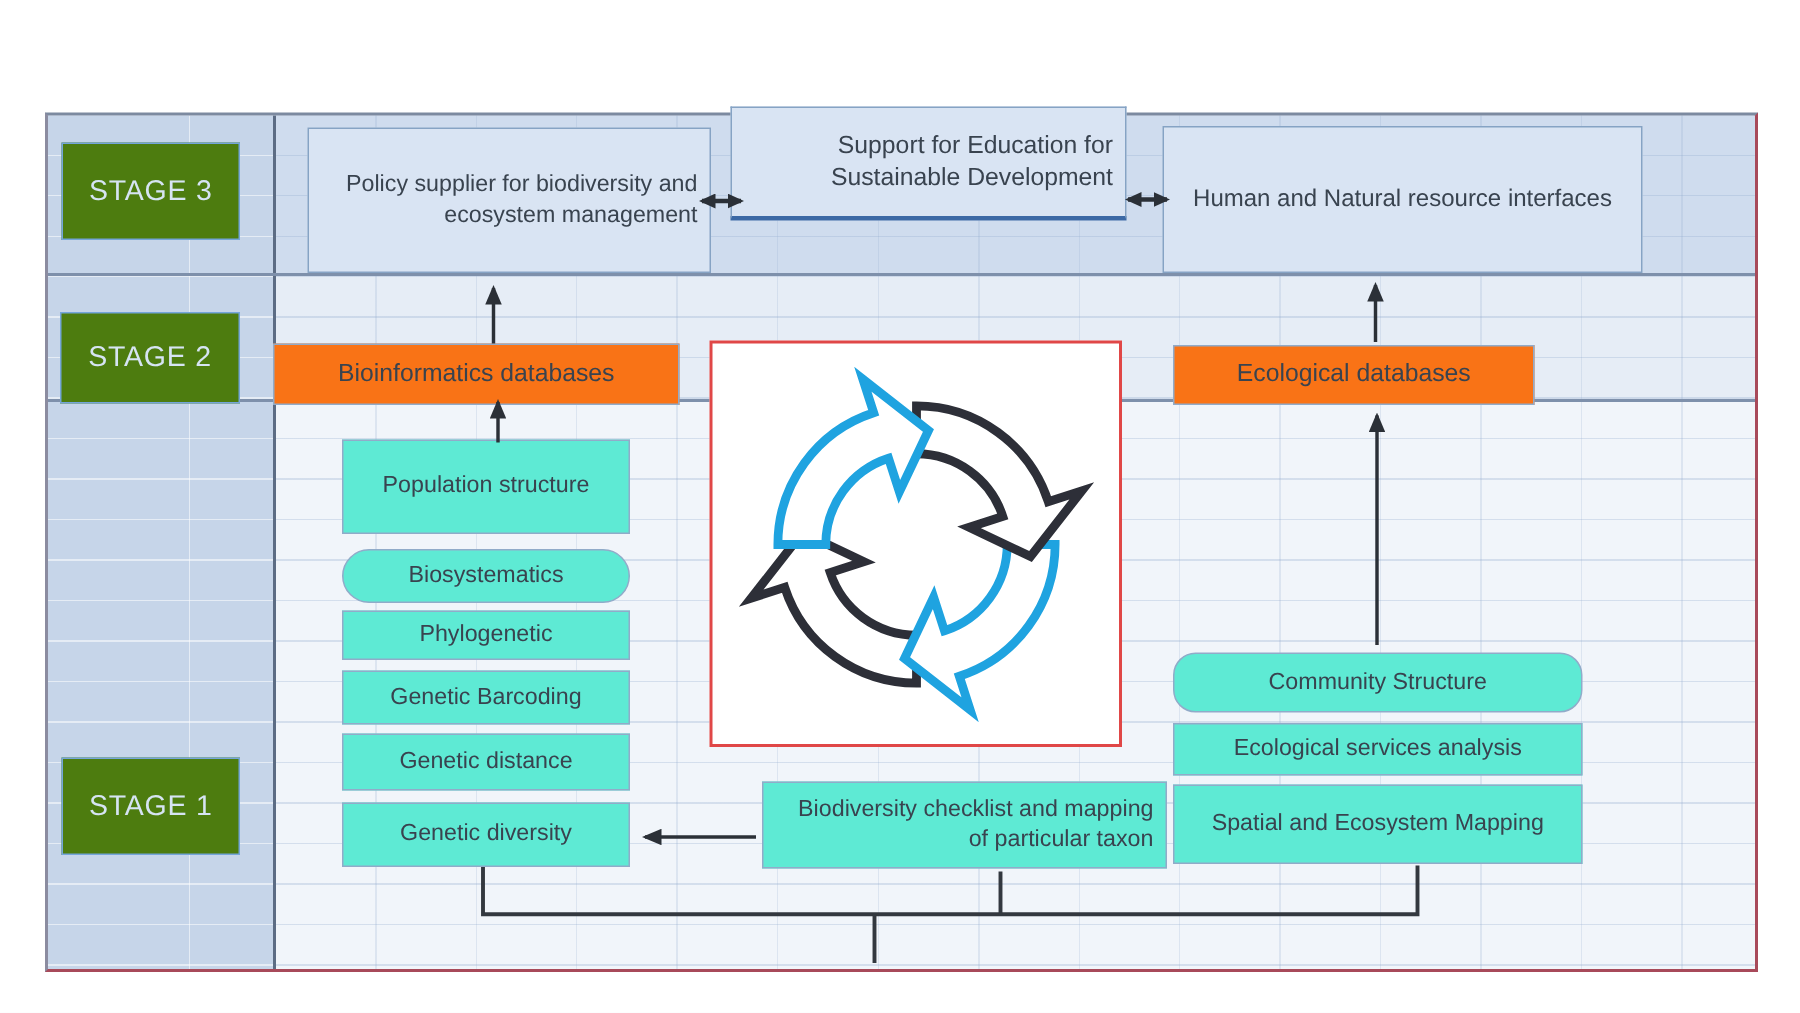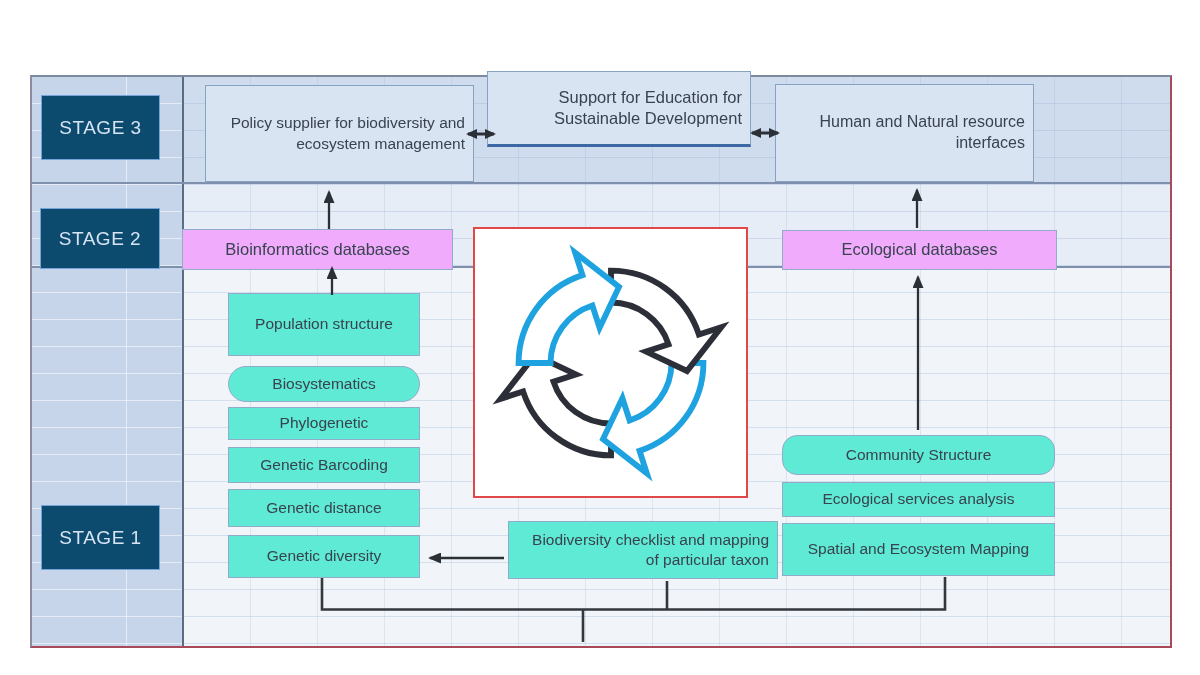--- a/index.html
+++ b/index.html
@@ -25,30 +25,30 @@
   .grid-main{left:184px;top:77px;width:986px;height:569px;z-index:1;
     background-image:
       repeating-linear-gradient(to bottom, transparent 0 26px, rgba(145,170,205,.30) 26px 27px),
       repeating-linear-gradient(to right, transparent 0 66px, rgba(145,170,205,.22) 66px 67px);}
   .grid-left{left:32px;top:77px;width:150px;height:569px;z-index:1;
     background-image:
       repeating-linear-gradient(to bottom, transparent 0 26px, rgba(255,255,255,.55) 26px 27px),
       repeating-linear-gradient(to right, transparent 0 94px, rgba(255,255,255,.55) 94px 95px);}
 
   
-  .stage{background:#0c4a6e;border:1px solid #74a5da;color:#d6e4f3;
+  .stage{background:#4d7c0f;border:1px solid #74a5da;color:#d6e4f3;
          display:flex;align-items:center;justify-content:center;
          font-size:19px;letter-spacing:.5px;z-index:10;}
 
   
   .shape{display:flex;align-items:center;justify-content:center;text-align:right;
          border:1px solid #91abc9;color:#39434f;font-size:15.5px;line-height:1.3;
          padding:2px 8px;z-index:10;}
   .f3{background:#d9e4f3;border-color:#86a3c4;}
-  .f2{background:#f0abfc;}
+  .f2{background:#f97316;}
   .f1{background:#5eead4;}
   .sel{border-bottom:3px solid #3c69a5;}
 
   
   .cyclebox{left:473px;top:227px;width:275px;height:271px;background:#ffffff;
             border:2px solid #e04747;display:flex;align-items:center;justify-content:center;z-index:10;}
 
   .connectors{left:0;top:0;width:1200px;height:675px;z-index:20;pointer-events:none;}
 </style>
 </head>
@@ -66,24 +66,24 @@
   <div class="abs boundary b1"></div>
   <div class="abs boundary b2"></div>
   <div class="abs frame"></div>
 
   <div class="abs stage" style="left:41px;top:95px;width:119px;height:65px;">STAGE 3</div>
   <div class="abs stage" style="left:40px;top:208px;width:120px;height:61px;">STAGE 2</div>
   <div class="abs stage" style="left:41px;top:470px;width:119px;height:65px;margin-top:35px;">STAGE 1</div>
 
   <div class="abs shape f3" style="left:205px;top:85px;width:269px;height:97px;">Policy supplier for biodiversity and ecosystem management</div>
   <div class="abs shape f3 sel" style="left:487px;top:71px;width:264px;height:76px;font-size:16.5px;padding-left:28px;">Support for Education for Sustainable Development</div>
-  <div class="abs shape f3" style="left:775px;top:84px;width:259px;height:98px;font-size:16px;">Human and Natural resource interfaces</div>
+  <div class="abs shape f3" style="left:775px;top:84px;width:320px;height:98px;font-size:16px;">Human and Natural resource interfaces</div>
 
   <div class="abs shape f2" style="left:182px;top:229px;width:271px;height:41px;font-size:16.5px;">Bioinformatics databases</div>
-  <div class="abs shape f2" style="left:782px;top:230px;width:275px;height:40px;font-size:16.5px;">Ecological databases</div>
+  <div class="abs shape f2" style="left:782px;top:230px;width:241px;height:40px;font-size:16.5px;">Ecological databases</div>
 
   <div class="abs shape f1" style="left:228px;top:293px;width:192px;height:63px;">Population structure</div>
   <div class="abs shape f1" style="left:228px;top:366px;width:192px;height:36px;border-radius:18px;">Biosystematics</div>
   <div class="abs shape f1" style="left:228px;top:407px;width:192px;height:33px;">Phylogenetic</div>
   <div class="abs shape f1" style="left:228px;top:447px;width:192px;height:36px;">Genetic Barcoding</div>
   <div class="abs shape f1" style="left:228px;top:489px;width:192px;height:38px;">Genetic distance</div>
   <div class="abs shape f1" style="left:228px;top:535px;width:192px;height:43px;">Genetic diversity</div>
 
   <div class="abs shape f1" style="left:782px;top:435px;width:273px;height:40px;border-radius:15px;">Community Structure</div>
   <div class="abs shape f1" style="left:782px;top:482px;width:273px;height:35px;">Ecological services analysis</div>

